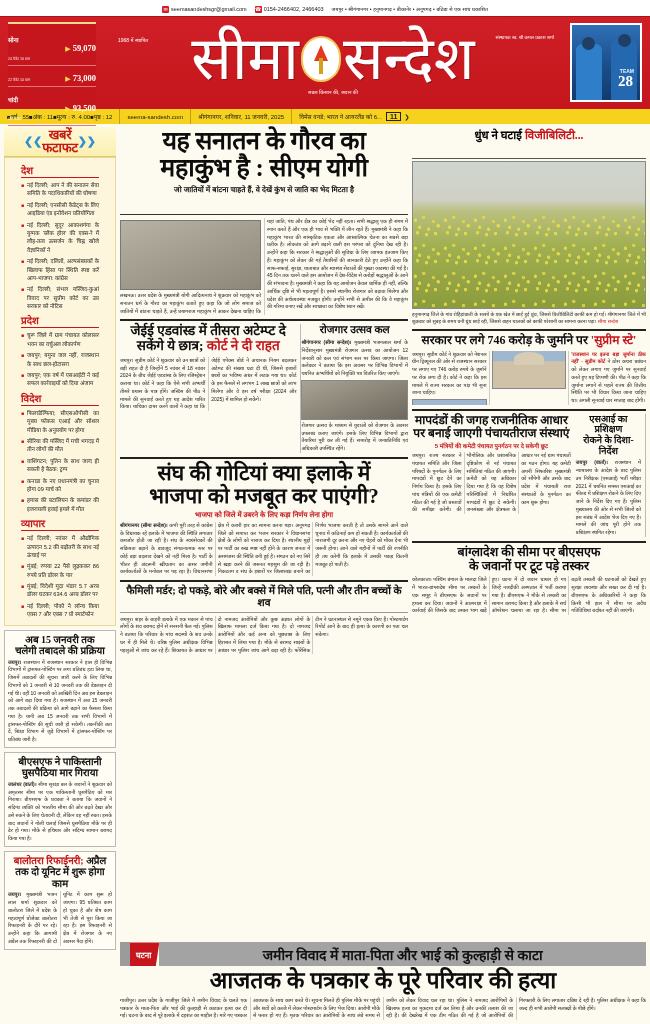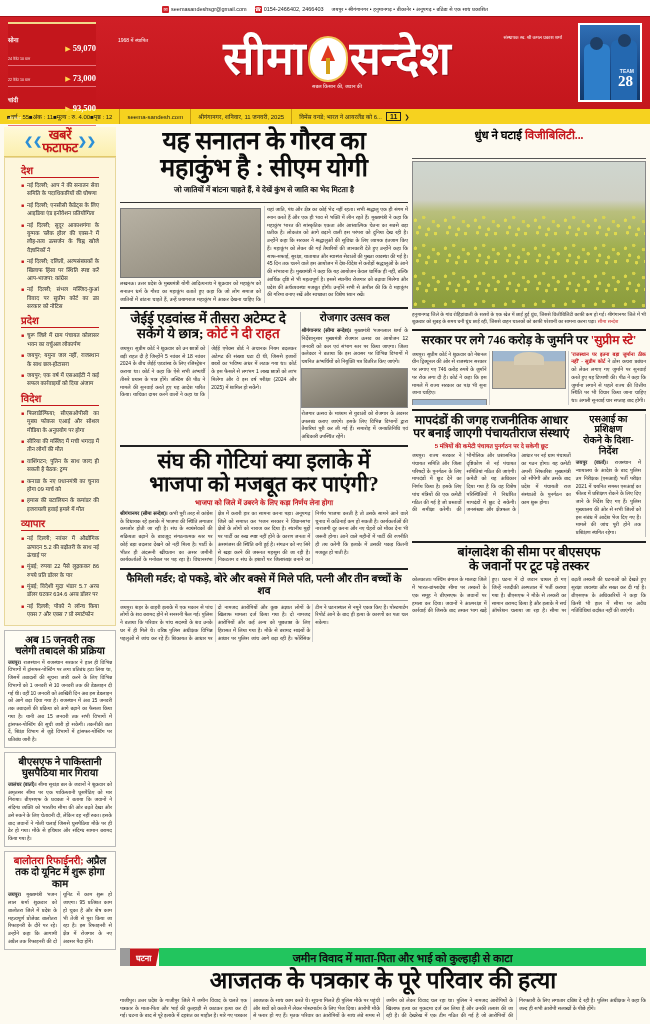--- a/index.html
+++ b/index.html
@@ -51,38 +51,38 @@
   .tri { color: #ffd84d; font-size: 7px; margin-right: 2px; }
 
   .logo-wrap {
     flex: 1; display: flex; flex-direction: column; align-items: center;
     justify-content: center; position: relative; padding: 0 6px;
   }
   .since-l { position: absolute; left: 22px; top: 20px; color: #fff; font-size: 5px; }
   .since-r { position: absolute; right: 16px; top: 18px; color: #fff; font-size: 4.6px; text-align: right; line-height:1.3;}
   .logo-line { display: flex; align-items: center; justify-content: center; gap: 2px; }
   .logo-txt {
-    font-family: "Liberation Serif", serif; font-weight: bold;
-    font-size: 46px; color: #fff; line-height: .95;
+    font-family: "Liberation Serif", serif; font-weight: normal;
+    font-size: 60px; color: #fff; line-height: .95;
     text-shadow: 1px 1px 0 #8e0f14;
   }
   .emblem {
     width: 40px; height: 46px; background: #fff; border-radius: 50%/46%;
     display: flex; align-items: center; justify-content: center; position: relative;
     border: 2px solid #f0c75a;
   }
   .emblem .flame {
     width: 0; height: 0; border-left: 7px solid transparent; border-right: 7px solid transparent;
     border-bottom: 16px solid #e03a1f; position: absolute; top: 7px;
   }
   .emblem .stem { width: 4px; height: 16px; background: #d4a11a; position: absolute; bottom: 6px; }
   .tagline { color: #fff; font-size: 5px; margin-top: 1px; }
 
   .cricket {
-    width: 64px; margin: 6px 8px 6px 0; border: 2px solid #fff;
+    width: 72px; margin: 6px 8px 6px 0; border: 2px solid #fff;
     background: linear-gradient(180deg,#2f6fb5 0%,#1b4d8c 55%,#123a6b 100%);
     position: relative; overflow: hidden;
   }
   .cr-p1, .cr-p2 { position: absolute; bottom: 0; background: #2e7ec9; border-radius: 6px 6px 0 0; }
   .cr-p1 { width: 26px; height: 56px; left: 4px; }
   .cr-p2 { width: 26px; height: 60px; right: 3px; background: #2468b0; }
   .cr-h1, .cr-h2 { position: absolute; border-radius: 50%; background: #1f3f66; }
   .cr-h1 { width: 13px; height: 13px; left: 10px; top: 12px; }
   .cr-h2 { width: 13px; height: 13px; right: 9px; top: 9px; }
   .cr-num { position: absolute; right: 7px; bottom: 10px; color: #fff; font-size: 15px; font-weight: bold; font-family:"Liberation Serif",serif;}
@@ -138,21 +138,21 @@
   .dateline { font-weight: bold; }
 
   
   .lead-head {
     font-family: "Liberation Serif", serif; font-weight: bold;
     font-size: 25px; line-height: 1.08; text-align: center; color: #0d0d0d;
     letter-spacing: -.3px;
   }
   .lead-sub {
     font-size: 7.5px; font-weight: bold; text-align: center; color: #111;
-    border-bottom: 1px solid #333; padding: 3px 0 8px; margin-bottom: 3px;
+    border-bottom: 1px solid #333; padding: 3px 0 20px; margin-bottom: 3px;
   }
   .two-col { column-count: 2; column-gap: 6px; column-rule: 1px solid #ccc; }
   .three-col { column-count: 3; column-gap: 5px; column-rule: 1px solid #ccc; }
   .photo-ph {
     background: linear-gradient(160deg,#b8b2a4,#8d8779); border: 1px solid #777;
     width: 100%; height: 70px; margin: 2px 0;
   }
 
   .rule-hr { border-top: 2px solid #222; margin: 4px 0 3px; }
   .rule-thin { border-top: 1px solid #999; margin: 3px 0; }
@@ -200,29 +200,29 @@
       radial-gradient(circle at 84% 60%, #e9e04a 1.5px, transparent 2px),
       radial-gradient(circle at 15% 85%, #e9e04a 1.5px, transparent 2px),
       radial-gradient(circle at 45% 92%, #e9e04a 1.5px, transparent 2px),
       radial-gradient(circle at 75% 88%, #e9e04a 1.5px, transparent 2px);
     background-size: 30px 28px; opacity: .85;
   }
   .caption { font-size: 4.8px; line-height: 1.5; text-align: justify; padding-top: 2px; color:#222;}
   .caption .red { color: #c4161c; }
 
   
-  .ribbon-row { display: flex; align-items: stretch; height: 18px; margin: 3px 0 2px; }
+  .ribbon-row { display: flex; align-items: stretch; height: 24px; margin: 3px 0 2px; }
   .ribbon-lbl {
     background: #c4161c; color: #fff; font-size: 8px; font-weight: bold;
     padding: 0 8px 0 6px; display: flex; align-items: center;
     clip-path: polygon(0 0, 100% 0, 88% 100%, 0 100%);
   }
   .ribbon-txt {
-    flex: 1; background: #22c55e; display: flex; align-items: center;
-    justify-content: center; font-size: 11px; font-weight: bold; color: #111;
+    flex: 1; background: #a3a3a3; display: flex; align-items: center;
+    justify-content: center; font-size: 14px; font-weight: bold; color: #111;
     font-family: "Liberation Serif", serif;
   }
   .grey-tab { background: #9b9b9b; width: 10px; }
   .court-img {
     width: 100%; height: 44px; border: 1px solid #888;
     background: linear-gradient(180deg,#9fb7cf 0 38%, #cfc2a8 38% 100%);
     position: relative; margin: 2px 0;
   }
   .court-img::before {
     content:""; position:absolute; left:30%; top:14%; width:40%; height:30%;

